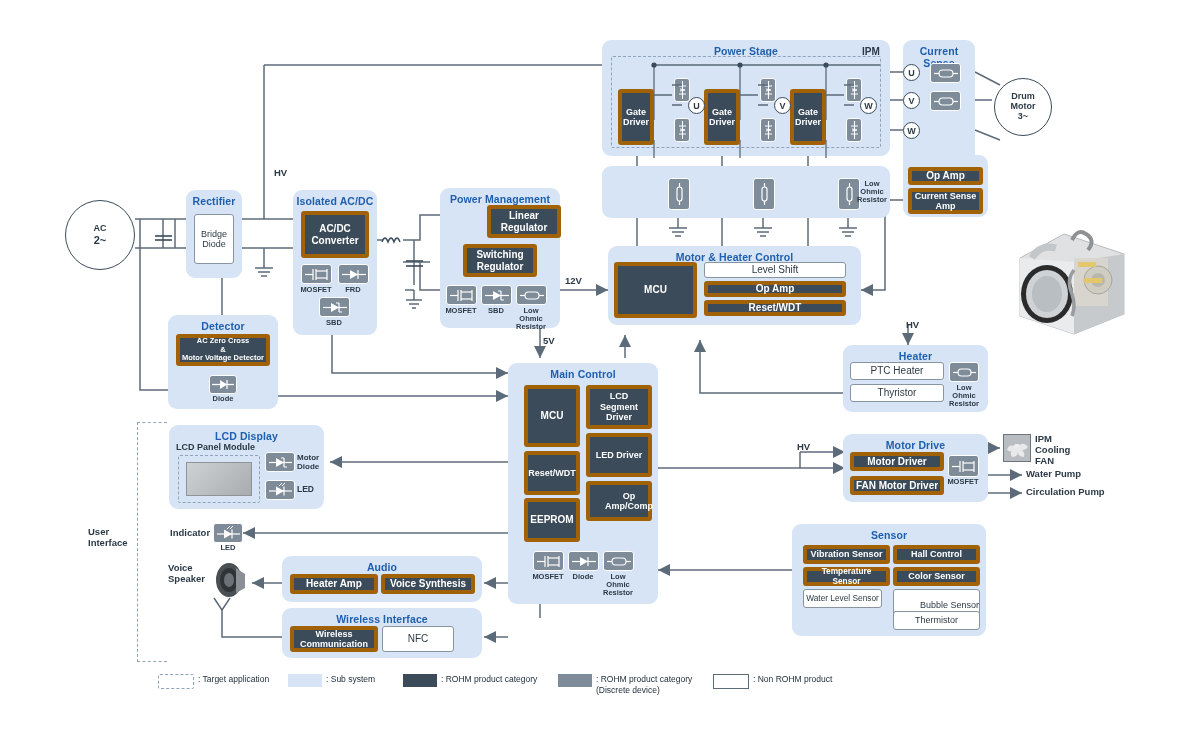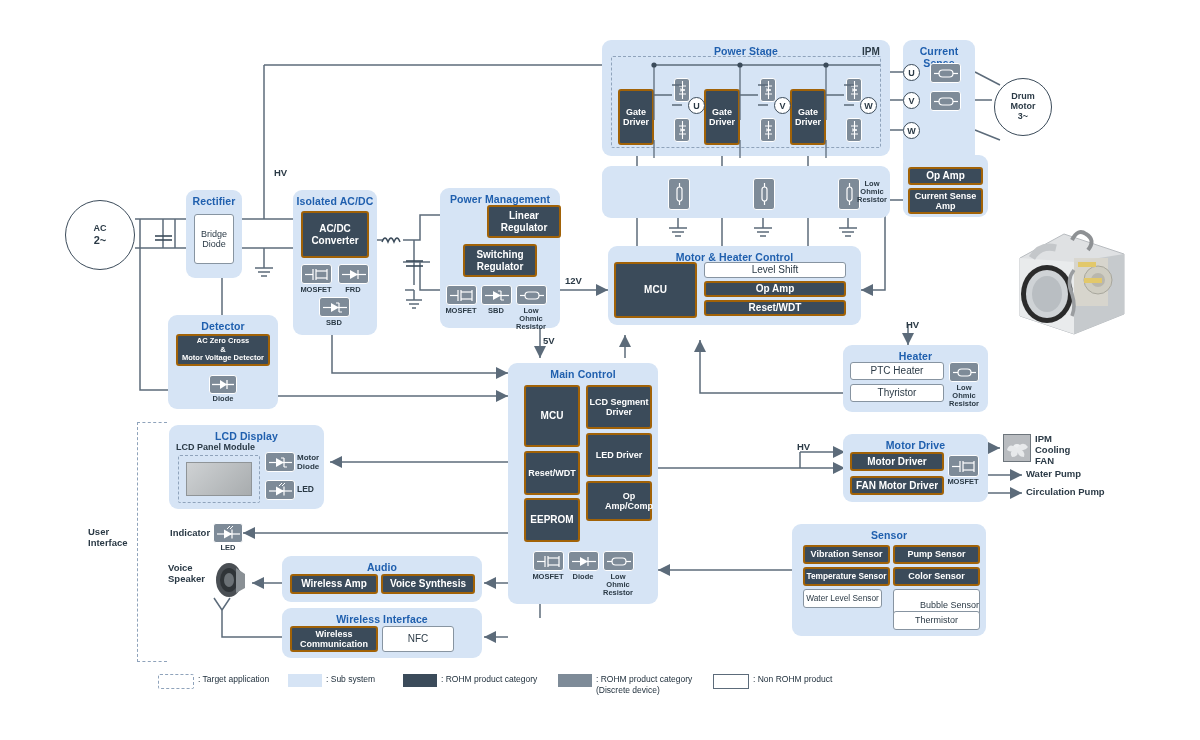--- a/index.html
+++ b/index.html
@@ -9,21 +9,21 @@
 
   
   .abs{position:absolute;box-sizing:border-box;}
 
   
   .sub{background:#d6e4f5;border-radius:9px;}
   .sub>.sub-title{position:absolute;left:0;top:5px;width:100%;text-align:center;
       color:#1f5fae;font-weight:bold;font-size:10.5px;letter-spacing:.1px;}
 
   
-  .rohm{background:#3b4b5a;border:2px solid #a16207;border-radius:3px;color:#ffffff;
+  .rohm{background:#3b4b5a;border:4px solid #a16207;border-radius:3px;color:#ffffff;
         font-size:10px;font-weight:bold;display:flex;align-items:center;
         justify-content:center;text-align:center;line-height:1.15;}
   
   .nonrohm{background:#ffffff;border:1px solid #8794a1;border-radius:3px;color:#2b3a46;
         font-size:10px;display:flex;align-items:center;justify-content:center;
         text-align:center;line-height:1.15;}
   
   .disc{background:#7e8b98;border:1px solid #ffffff;border-radius:3px;
         display:flex;align-items:center;justify-content:center;}
   .disc svg{display:block;}
@@ -665,21 +665,21 @@
     <ellipse cx="15" cy="18" rx="13" ry="17" fill="#4a4f54"></ellipse>
     <ellipse cx="15" cy="18" rx="9" ry="12" fill="#2f3438"></ellipse>
     <ellipse cx="15" cy="18" rx="5" ry="7" fill="#6b7176"></ellipse>
     <path d="M22,6 L31,12 L31,26 L22,31 z" fill="#8a9095"></path>
   </svg>
 
   <div class="abs sub" style="left:282px;top:556px;width:200px;height:46px;">
     <div class="sub-title">Audio</div>
   </div>
   <div class="abs rohm" style="left:290px;top:574px;width:88px;height:20px;">
-    <span>Wireless Amp</span>
+    <span>Heater Amp</span>
   </div>
   <div class="abs rohm" style="left:381px;top:574px;width:94px;height:20px;">
     <span>Voice Synthesis</span>
   </div>
 
   <div class="abs sub" style="left:282px;top:608px;width:200px;height:50px;">
     <div class="sub-title">Wireless Interface</div>
   </div>
   <div class="abs rohm" style="left:290px;top:626px;width:88px;height:26px;font-size:9px;">
     <div>
@@ -691,21 +691,21 @@
     <span>NFC</span>
   </div>
 
   <div class="abs sub" style="left:792px;top:524px;width:194px;height:112px;">
     <div class="sub-title">Sensor</div>
   </div>
   <div class="abs rohm" style="left:803px;top:545px;width:87px;height:19px;font-size:9px;">
     <span>Vibration Sensor</span>
   </div>
   <div class="abs rohm" style="left:893px;top:545px;width:87px;height:19px;font-size:9px;">
-    <span>Pump Sensor</span>
+    <span>Hall Control</span>
   </div>
   <div class="abs rohm" style="left:803px;top:567px;width:87px;height:19px;font-size:8.3px;">
     <span>Temperature  Sensor</span>
   </div>
   <div class="abs rohm" style="left:893px;top:567px;width:87px;height:19px;font-size:9px;">
     <span>Color Sensor</span>
   </div>
   <div class="abs nonrohm" style="left:803px;top:589px;width:79px;height:19px;font-size:8.3px;">
     <span>Water Level Sensor</span>
   </div>

